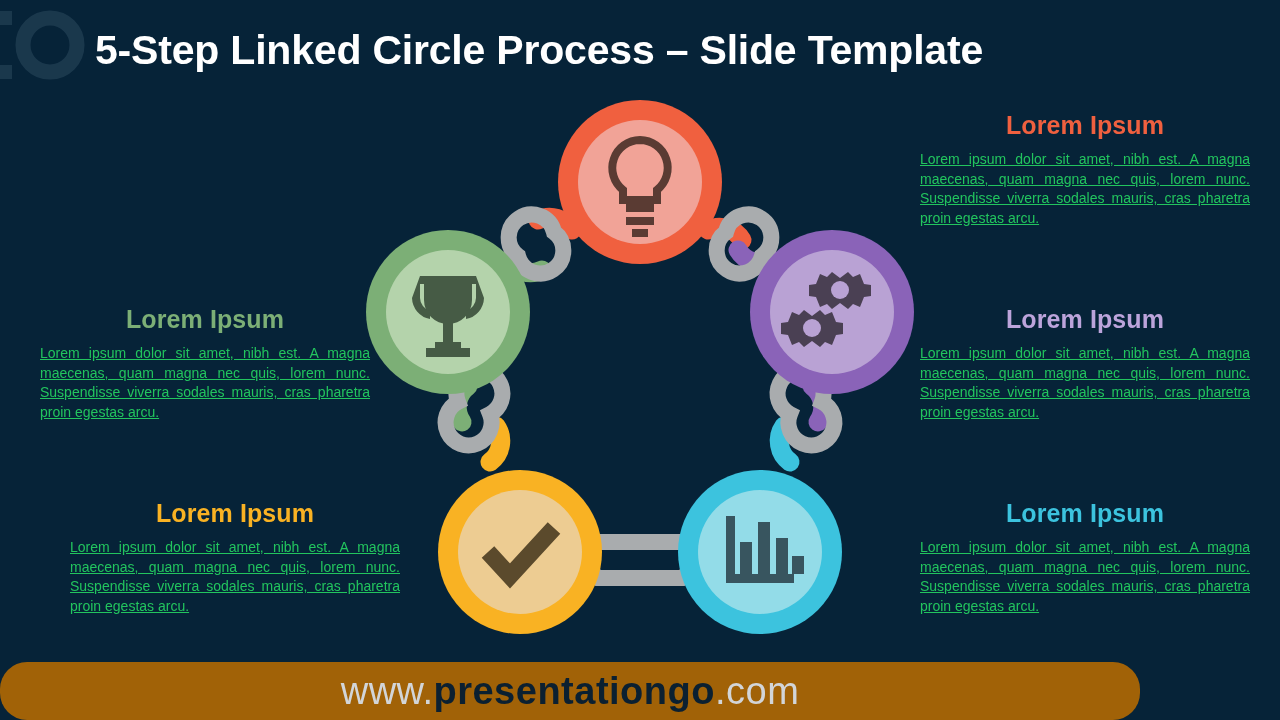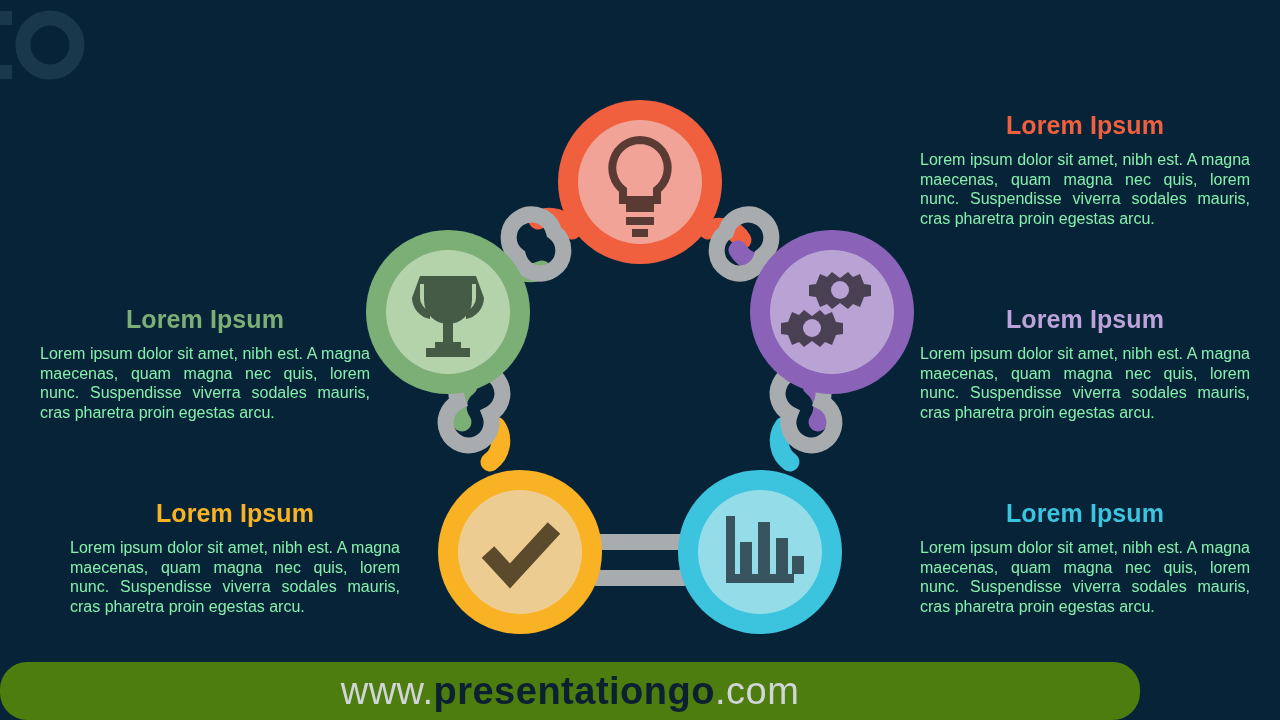--- a/index.html
+++ b/index.html
@@ -63,45 +63,46 @@
   }
   .txt .head {
     font-size: 25px;
     font-weight: bold;
     line-height: 30px;
     margin-bottom: 10px;
     letter-spacing: 0.1px;
     text-align: center;
   }
   .txt .body {
-    font-size: 16px;
+    font-size: 14px;
     line-height: 19.5px;
-    color: #86efac;
+    color: #22c55e;
     text-align: justify;
+    text-decoration: underline;
   }
 
   .txt.right { left: 920px; text-align: left; }
   .txt.right .body { text-align: justify; }
   .txt.left { text-align: right; }
   .txt.left .body { text-align: justify; }
 
   #blk-top-right    { top: 110px; }
   #blk-mid-right    { top: 304px; }
   #blk-bottom-right { top: 498px; }
   #blk-mid-left     { left: 40px;  top: 304px; }
   #blk-bottom-left  { left: 70px;  top: 498px; }
 
   
   .footer {
     position: absolute;
     left: 0;
     top: 662px;
     width: 1140px;
     height: 58px;
-    background: #4d7c0f;
+    background: #a16207;
     display: flex;
     align-items: center;
     justify-content: center;
     border-radius: 27px;
   }
   .footer .url {
     font-size: 38px;
     line-height: 44px;
     letter-spacing: 0.5px;
     white-space: nowrap;
@@ -113,20 +114,21 @@
 <body>
 
 <div class="slide">
 
   <svg class="wm-logo" viewBox="0 0 120 86">
     <circle cx="80" cy="43" r="27" fill="none" stroke="#2C4A5E" stroke-width="15"></circle>
     <path d="M10 16 H42 M10 43 H30 M10 70 H42" stroke="#2C4A5E" stroke-width="14" fill="none"></path>
     <path d="M12 16 A27 27 0 0 0 12 70" fill="none" stroke="#2C4A5E" stroke-width="14"></path>
   </svg>
 
+  <div class="title">5-Step Linked Circle Process – Slide Template</div>
 
   <div class="stage">
   <svg width="600" height="570" viewBox="0 0 600 570" xmlns="http://www.w3.org/2000/svg">
 
     <g>
 
       <g>
         <path d="M168 180 a26 26 0 0 0 34 10" fill="none" stroke="#7CAF76" stroke-width="19" stroke-linecap="round"></path>
         <path d="M232 150 a26 26 0 0 0 -34 -10" fill="none" stroke="#F0603F" stroke-width="19" stroke-linecap="round"></path>
         <path d="M178 176 a23 23 0 1 0 36 -24 a23 23 0 1 0 -36 24 z" fill="none" stroke="#A9ACAE" stroke-width="16"></path>

